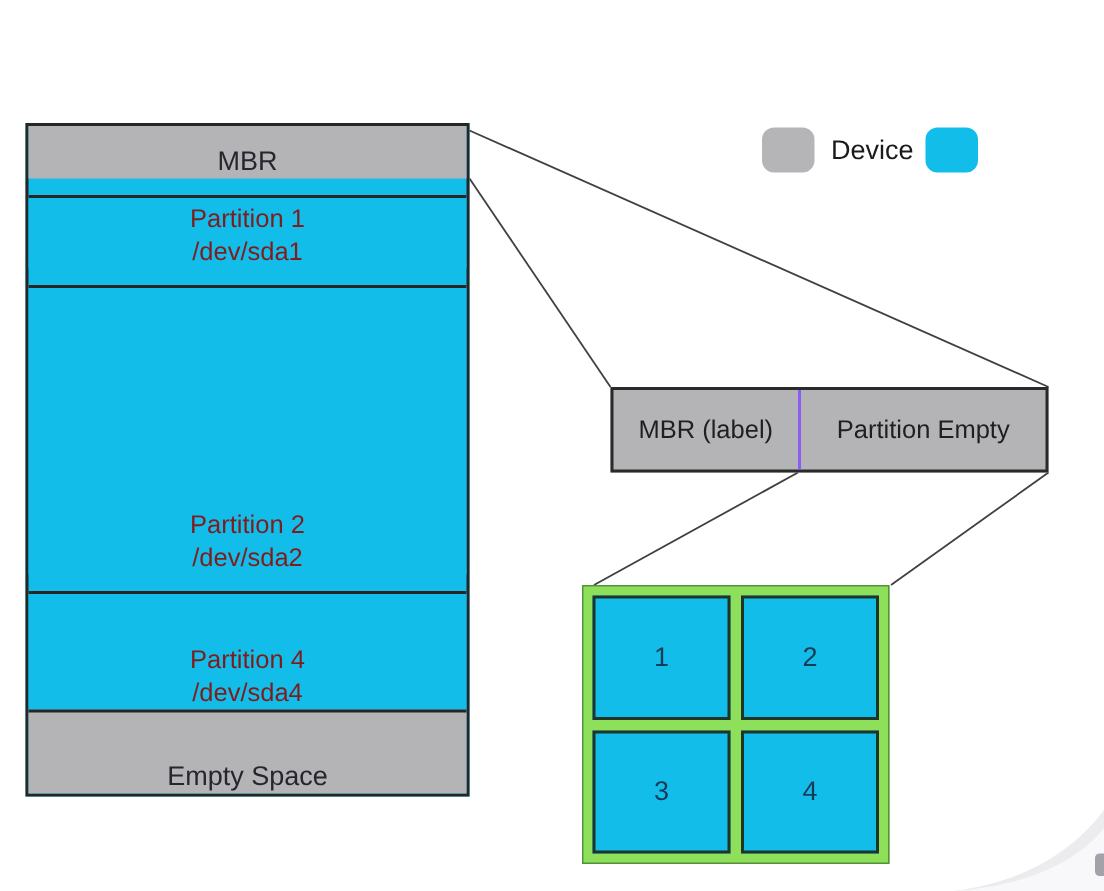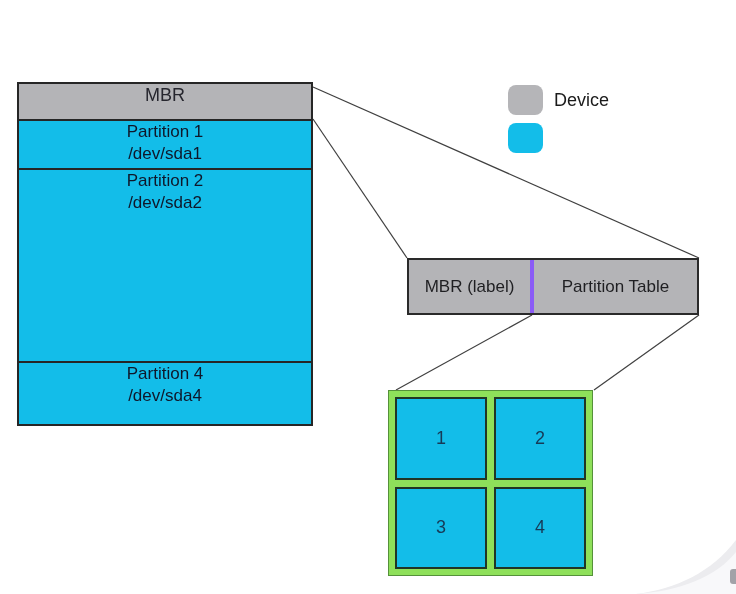--- a/index.html
+++ b/index.html
@@ -13,43 +13,43 @@
   .title{
     position:absolute;left:64px;right:0;top:24px;text-align:center;
     font-size:29px;font-weight:bold;color:#1b1b1b;letter-spacing:-0.5px;
   }
   
   .disk{
     position:absolute;left:17px;top:82px;width:296px;
     border:2px solid #262626;box-sizing:border-box;background:#13bde9;
   }
   .seg{
-    display:flex;flex-direction:column;align-items:center;justify-content:flex-start;
+    display:flex;flex-direction:column;align-items:center;justify-content:flex-end;
     box-sizing:border-box;line-height:1.3;font-size:17px;
   }
   .seg + .seg{border-top:2px solid #262626;}
   .seg.device{background:#b4b4b7;color:#26262e;font-size:18px;}
-  .seg.primary{background:#13bde9;color:#0f172a;}
+  .seg.primary{background:#13bde9;color:#7f1d1d;margin-top:11px;}
   
-  .legend{position:absolute;left:508px;top:85px;display:flex;flex-direction:column;gap:8px;}
+  .legend{position:absolute;left:508px;top:85px;display:flex;flex-direction:row;gap:8px;}
   .legend-row{display:flex;align-items:center;}
   .swatch{width:35px;height:30px;border-radius:8px;flex:0 0 auto;}
   .swatch.device{background:#b5b5b8;}
   .swatch.primary{background:#13bde9;}
   .legend-label{margin-left:11px;font-size:18px;color:#1b1b1b;}
   
   .mbr-detail{
     position:absolute;left:407px;top:258px;width:292px;height:57px;
     display:flex;background:#b4b4b7;border:2px solid #2a2a2a;box-sizing:border-box;
   }
   .mbr-cell{
     display:flex;align-items:center;justify-content:center;
     font-size:17px;color:#1f1f22;box-sizing:border-box;
   }
-  .mbr-cell.left{width:125px;border-right:4px solid #8b5cf6;}
+  .mbr-cell.left{width:125px;border-right:2px solid #8b5cf6;}
   .mbr-cell.right{flex:1;}
   
   .ptable{
     position:absolute;left:388px;top:390px;width:205px;height:186px;
     background:#8ee05a;border:1px solid #55913a;box-sizing:border-box;
     display:grid;grid-template-columns:1fr 1fr;grid-template-rows:1fr 1fr;
     gap:7px;padding:6px;
   }
   .pcell{
     background:#13bde9;border:2px solid #203526;
@@ -82,39 +82,42 @@
       <span>MBR</span>
     </div>
     <div class="seg primary" style="height:49px">
       <span>Partition 1</span>
       <span>/dev/sda1</span>
     </div>
     <div class="seg primary" style="height:193px">
       <span>Partition 2</span>
       <span>/dev/sda2</span>
     </div>
-    <div class="seg primary" style="height:63px">
+    <div class="seg primary" style="height:79px">
       <span>Partition 4</span>
       <span>/dev/sda4</span>
+    </div>
+    <div class="seg device" style="height:56px">
+      <span>Empty Space</span>
     </div>
   </div>
 
   <div class="legend">
     <div class="legend-row">
       <span class="swatch device"></span>
       <span class="legend-label">Device</span>
     </div>
     <div class="legend-row">
       <span class="swatch primary"></span>
     </div>
   </div>
 
   <div class="mbr-detail">
     <div class="mbr-cell left">MBR (label)</div>
-    <div class="mbr-cell right">Partition Table</div>
+    <div class="mbr-cell right">Partition Empty</div>
   </div>
 
   <div class="ptable">
     <div class="pcell">1</div>
     <div class="pcell">2</div>
     <div class="pcell">3</div>
     <div class="pcell">4</div>
   </div>
 
   <div class="edge-mark"></div>

